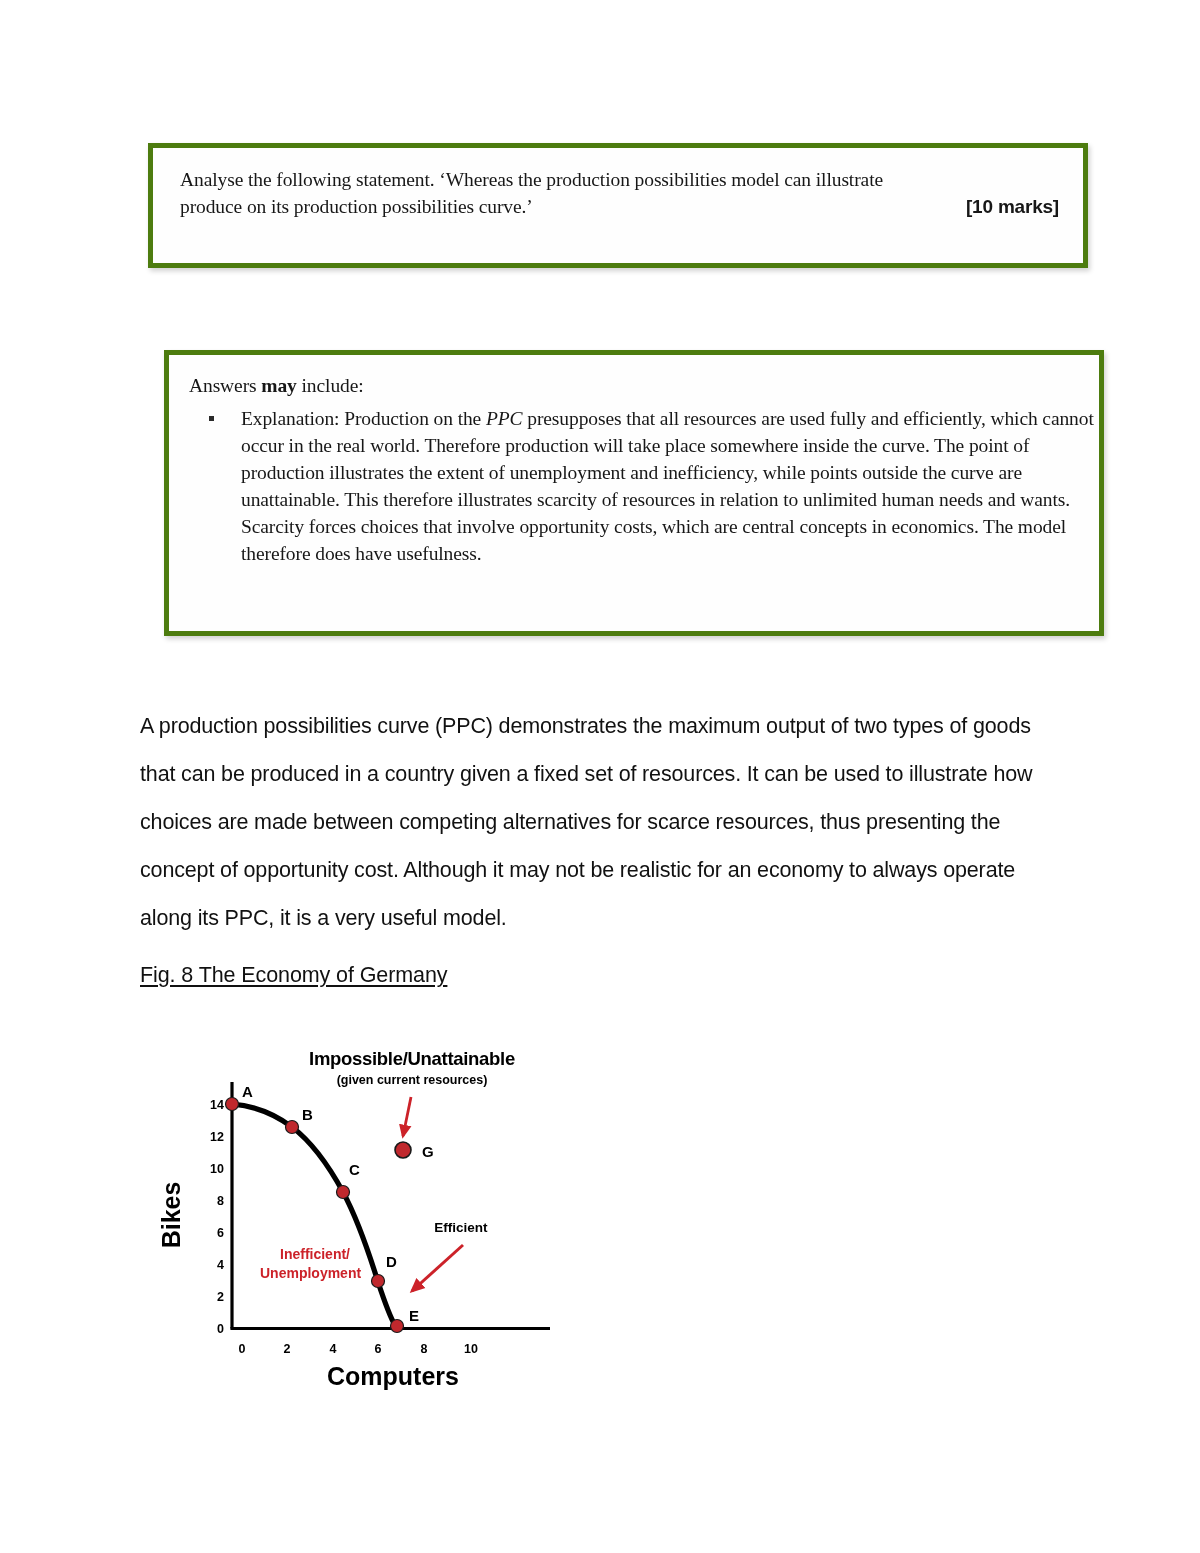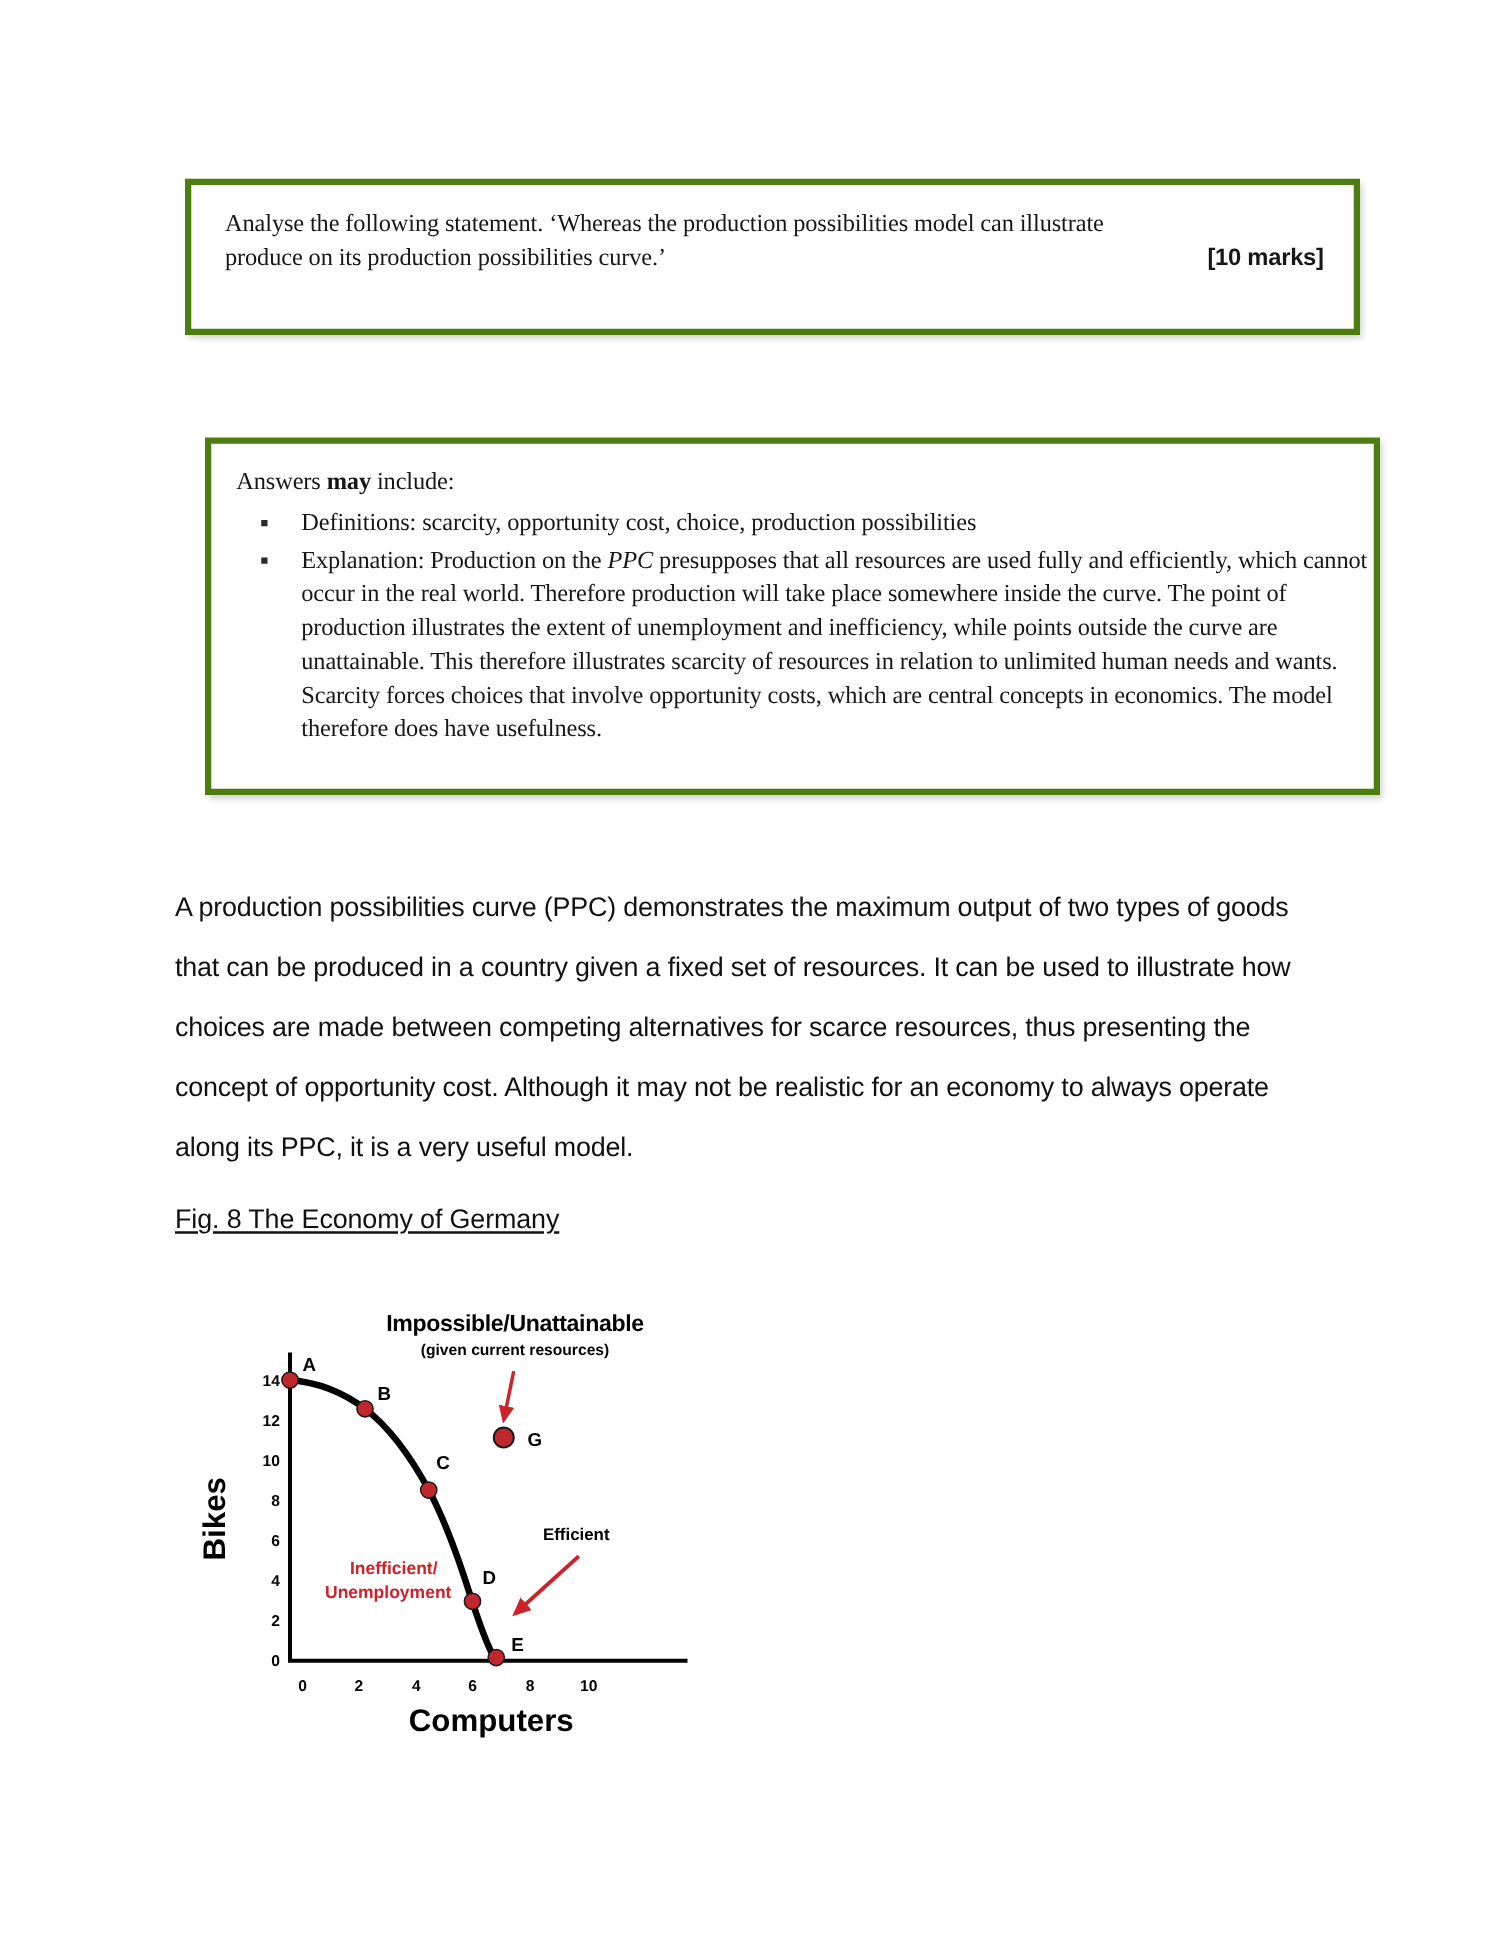--- a/index.html
+++ b/index.html
@@ -195,23 +195,20 @@
     </div>
   </div>
 
   <div class="scan-box" id="answers-box">
     <div class="a-body scan-text">
       <p class="a-intro">
         <span>Answers </span><b>may</b><span> include:</span>
       </p>
       <ul class="bullets">
         <li>
-          <span>Definitions: scarcity, opportunity cost, choice, production possibilities</span>
-        </li>
-        <li>
           <span>Explanation: Production on the </span><span class="ital">PPC</span><span> presupposes that all resources are used fully and efficiently, which cannot occur in the real world. Therefore production will take place somewhere inside the curve. The point of production illustrates the extent of unemployment and inefficiency, while points outside the curve are unattainable. This therefore illustrates scarcity of resources in relation to unlimited human needs and wants. Scarcity forces choices that involve opportunity costs, which are central concepts in economics. The model therefore does have usefulness.</span>
         </li>
       </ul>
     </div>
   </div>
 
   <div id="body-text">A production possibilities curve (PPC) demonstrates the maximum output of two types of goods that can be produced in a country given a fixed set of resources. It can be used to illustrate how choices are made between competing alternatives for scarce resources, thus presenting the concept of opportunity cost. Although it may not be realistic for an economy to always operate along its PPC, it is a very useful model.</div>
 
   <div id="fig-caption">Fig. 8 The Economy of Germany</div>
 

